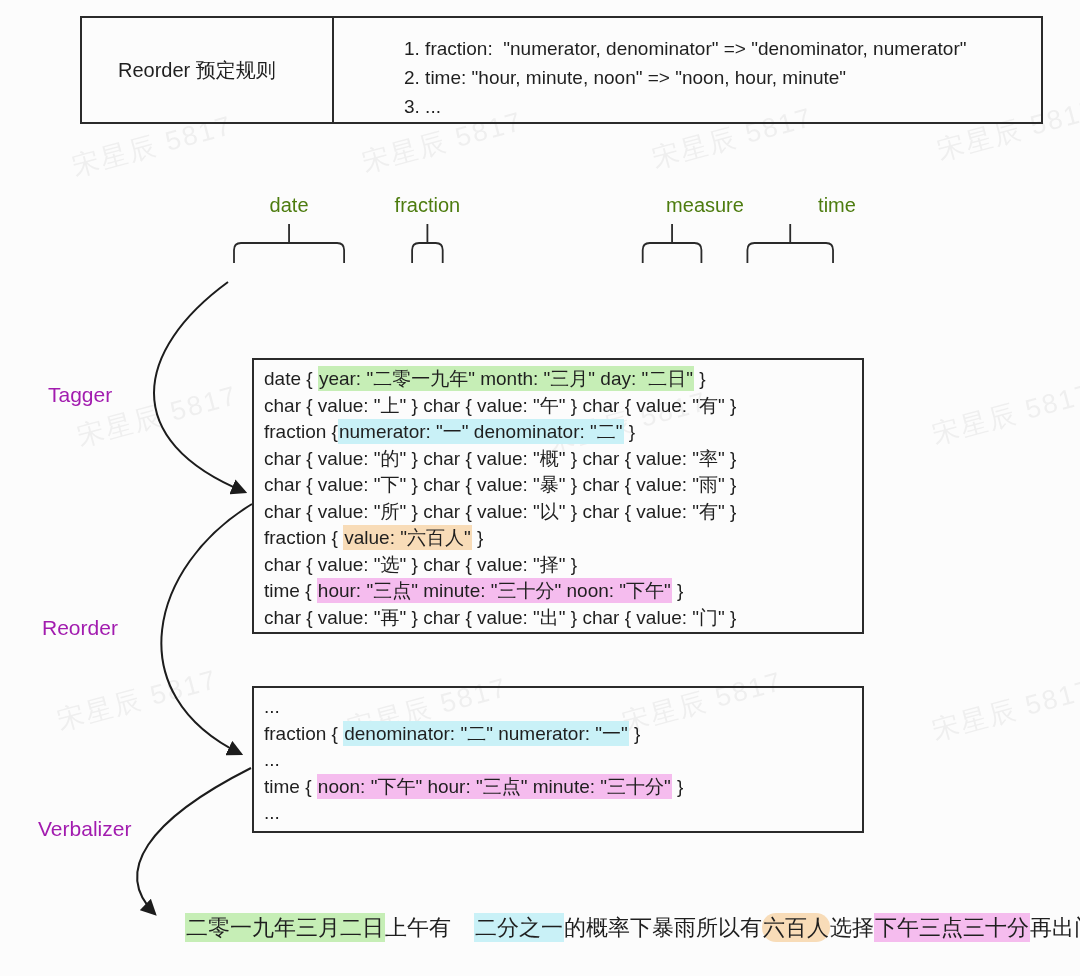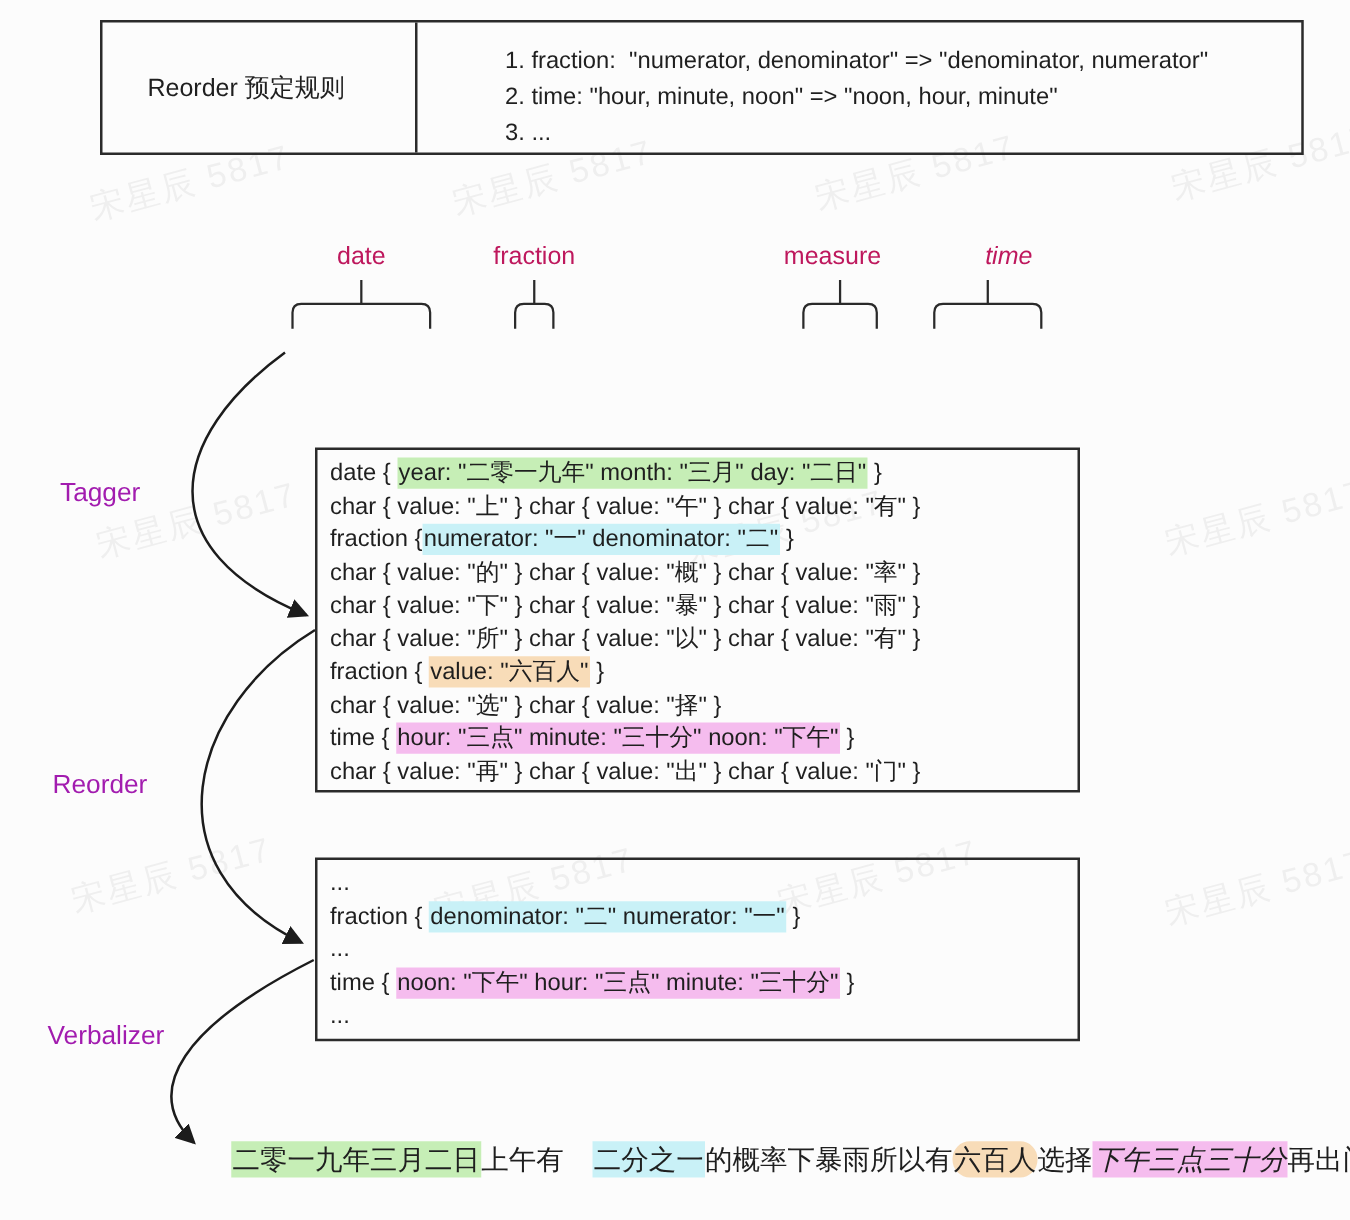--- a/index.html
+++ b/index.html
@@ -32,21 +32,21 @@
   .rule-line{white-space:pre;}
 
   
   .sentence{position:absolute;font-size:22px;white-space:nowrap;line-height:28px;}
   .sentence .hl{padding:2px 1px;}
   #input-sentence{left:233px;top:263px;}
   #output-sentence{left:185px;top:914px;}
 
   
   .brace-label{position:absolute;top:194px;transform:translateX(-50%);
-    font-size:20px;color:#be185d;white-space:nowrap;}
+    font-size:20px;color:#4d7c0f;white-space:nowrap;}
 
   
   .flow-label{position:absolute;font-size:21px;color:#a21caf;}
   #label-tagger{left:48px;top:383px;}
   #label-reorder{left:42px;top:616px;}
   #label-verbalizer{left:38px;top:817px;}
 
   
   .code-box{position:absolute;left:252px;width:612px;border:2px solid var(--line);
     box-sizing:border-box;font-size:19px;line-height:26.5px;padding:6px 0 0 10px;
@@ -119,19 +119,19 @@
     </div>
 
   <div class="code-box" id="reorder-box">
       <div class="code-line"><span>...</span></div>
       <div class="code-line"><span>fraction { </span><span class="hl" style="background: var(--hl-cyan);">denominator: "二" numerator: "一"</span><span> }</span></div>
       <div class="code-line"><span>...</span></div>
       <div class="code-line"><span>time { </span><span class="hl" style="background: var(--hl-pink);">noon: "下午" hour: "三点" minute: "三十分"</span><span> }</span></div>
       <div class="code-line"><span>...</span></div>
     </div>
 
-  <div class="sentence" id="output-sentence"><span class="hl" style="background: var(--hl-green);">二零一九年三月二日</span><span>上午有</span><span class="hl" style="background: var(--hl-cyan); margin-left: 23px;">二分之一</span><span>的概率下暴雨所以有</span><span class="hl" style="background: var(--hl-orange); border-radius: 14px;">六百人</span><span>选择</span><span class="hl" style="background: var(--hl-pink); font-style: italic;">下午三点三十分</span><span>再出门</span></div>
+  <div class="sentence" id="output-sentence"><span class="hl" style="background: var(--hl-green);">二零一九年三月二日</span><span>上午有</span><span class="hl" style="background: var(--hl-cyan); margin-left: 23px;">二分之一</span><span>的概率下暴雨所以有</span><span class="hl" style="background: var(--hl-orange); border-radius: 14px;">六百人</span><span>选择</span><span class="hl" style="background: var(--hl-pink);">下午三点三十分</span><span>再出门</span></div>
 
 <div class="brace-label" style="left: 289.055px;">date</div>
     <div class="brace-label" style="left: 427.406px;">fraction</div>
-    <div class="brace-label" style="left: 666px;">measure</div>
-    <div class="brace-label" style="left: 807px; font-style: italic;">time</div>
+    <div class="brace-label" style="left: 705px;">measure</div>
+    <div class="brace-label" style="left: 837px;">time</div>
   </div>
 
 </body></html>

